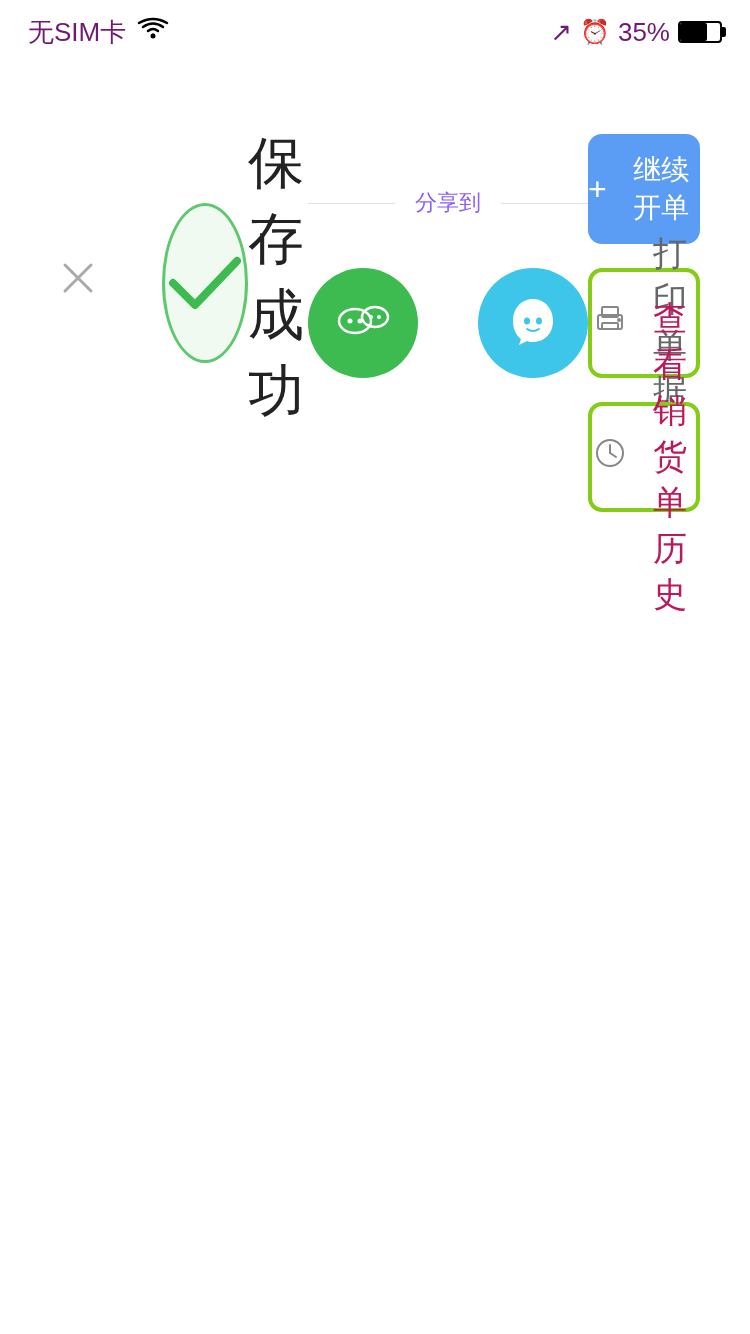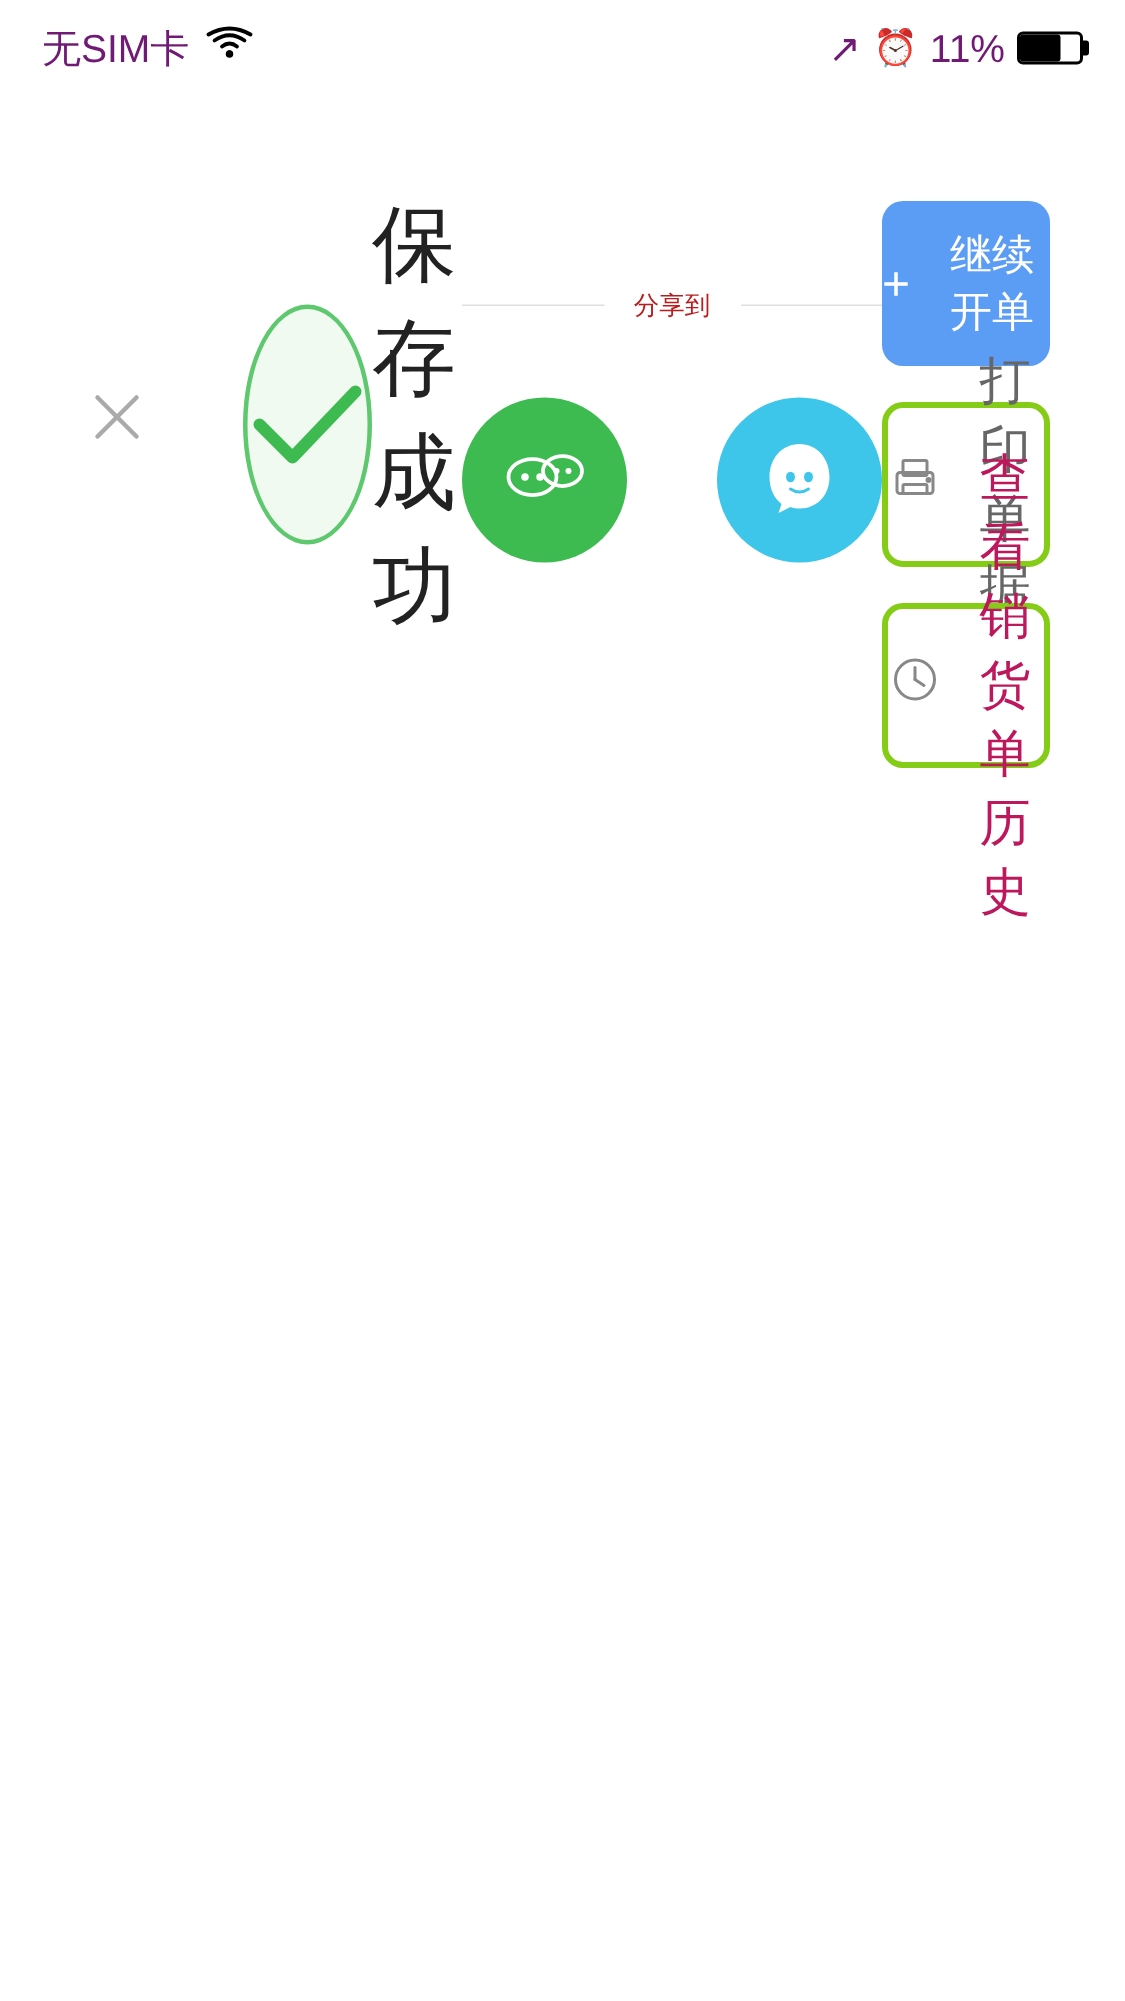--- a/index.html
+++ b/index.html
@@ -133,22 +133,22 @@
       align-items: center;
       gap: 20px;
       margin-bottom: 50px;
     }
     .divider-line {
       flex: 1;
       height: 1px;
       background: #e0e0e0;
     }
     .share-label {
-      font-size: 17px;
-      color: #b91c1c;
+      font-size: 22px;
+      color: #8b5cf6;
     }
     .share-icons {
       display: flex;
       justify-content: center;
       gap: 60px;
     }
     .share-btn {
       width: 110px;
       height: 110px;
       border-radius: 50%;
@@ -205,21 +205,21 @@
         <path d="M12 14 Q17 10 22 14" stroke="#000" stroke-width="2.5" stroke-linecap="round" fill="none"></path>
         <path d="M7 10 Q17 3 27 10" stroke="#000" stroke-width="2.5" stroke-linecap="round" fill="none"></path>
         <path d="M3 6 Q17 -2 31 6" stroke="#000" stroke-width="2.5" stroke-linecap="round" fill="none"></path>
         <circle cx="17" cy="19" r="2.5" fill="#000"></circle>
       </svg>
     </span>
   </div>
   <div class="status-right">
     <span style="font-size:26px;">↗</span>
     <span style="font-size:24px;">⏰</span>
-    <span>11%</span>
+    <span>35%</span>
     <div class="battery-block">
       <div class="battery-rect">
         <div class="battery-fill"></div>
         <div class="battery-tip"></div>
       </div>
     </div>
   </div>
 </div>
 
 <div class="page-content">

